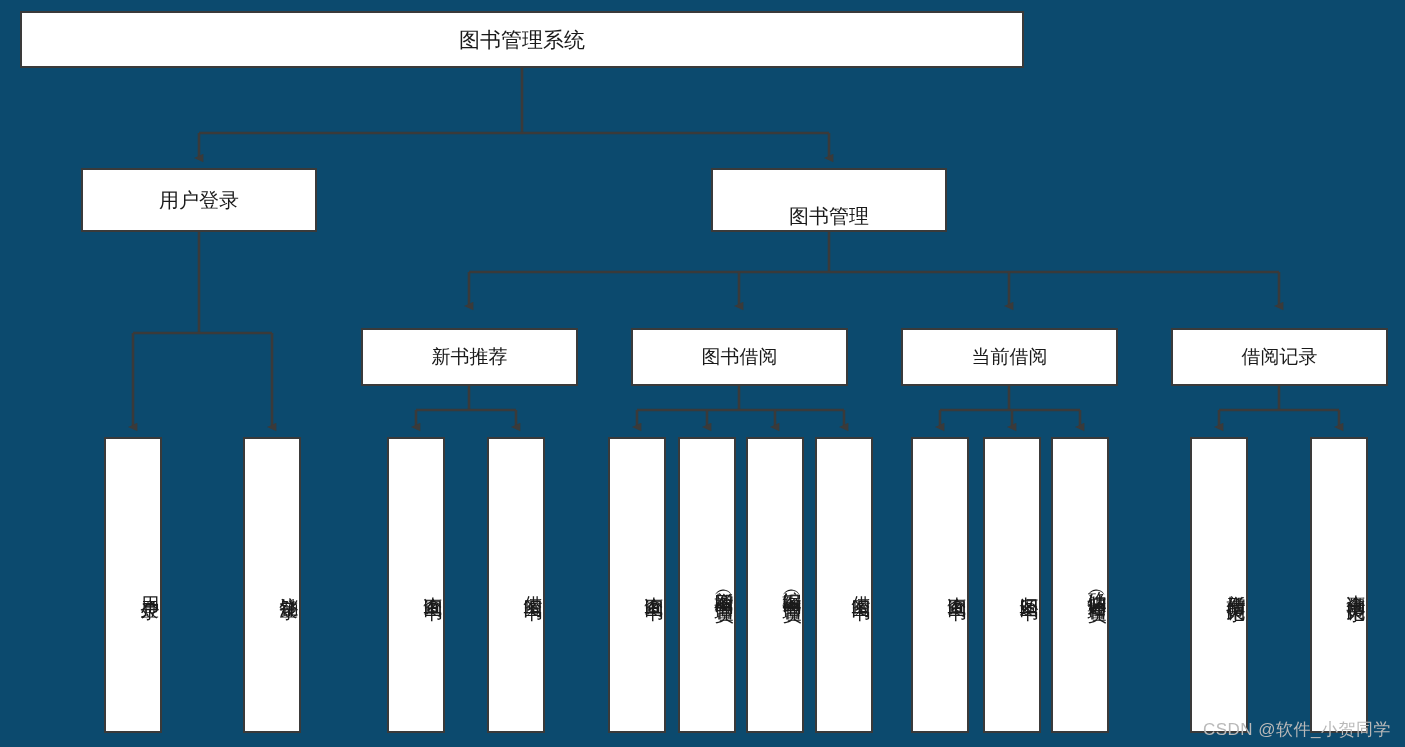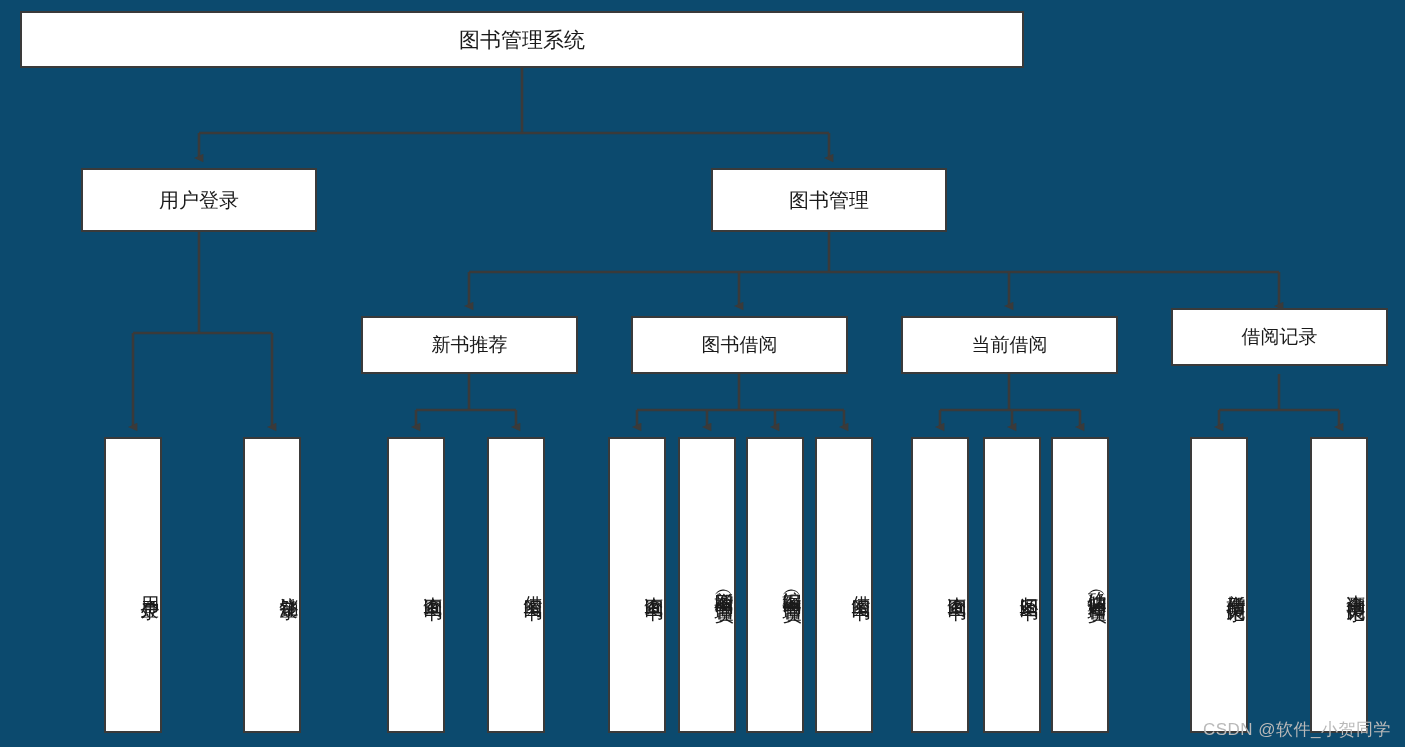--- a/index.html
+++ b/index.html
@@ -36,20 +36,21 @@
     color: #1a1a1a;
   }
   .node.root {
     font-size: 21px;
   }
   .node.lvl2 {
     font-size: 20px;
   }
   .node.lvl3 {
     font-size: 19px;
+    margin-top: 12px;
   }
   .node.leaf {
     font-size: 19px;
     writing-mode: vertical-rl;
     text-orientation: upright;
     letter-spacing: 2px;
     line-height: 1.05;
     padding-top: 6px;
     padding-bottom: 6px;
     align-items: flex-start;
@@ -135,34 +136,34 @@
     </g>
   </svg>
 
   <div class="node root" style="left: 20px; top: 11px; width: 1004px; height: 57px;">
     <span>图书管理系统</span>
   </div>
 
   <div class="node lvl2" style="left: 81px; top: 168px; width: 236px; height: 64px;">
     <span>用户登录</span>
   </div>
-  <div class="node lvl2" style="left: 711px; top: 168px; width: 236px; height: 64px;">
+  <div class="node lvl2" style="left: 711px; top: 168px; width: 236px; height: 64px; align-items: flex-end;">
     <span>图书管理</span>
   </div>
 
   <div class="node lvl3" style="left: 361px; top: 316px; width: 217px; height: 58px;">
     <span>新书推荐</span>
   </div>
   <div class="node lvl3" style="left: 901px; top: 316px; width: 217px; height: 58px;">
     <span>当前借阅</span>
   </div>
   <div class="node lvl3" style="left: 631px; top: 316px; width: 217px; height: 58px;">
     <span>图书借阅</span>
   </div>
-  <div class="node lvl3" style="left: 1171px; top: 308px; width: 217px; height: 58px;">
+  <div class="node lvl3" style="left: 1171px; top: 316px; width: 217px; height: 58px;">
     <span>借阅记录</span>
   </div>
 
   <div class="node leaf" style="left: 104px; top: 437px; width: 58px; height: 296px;">
     <span class="vtext">用户登录</span>
   </div>
   <div class="node leaf" style="left: 243px; top: 437px; width: 58px; height: 296px;">
     <span class="vtext">注销登录</span>
   </div>
   <div class="node leaf" style="left: 387px; top: 437px; width: 58px; height: 296px;">

